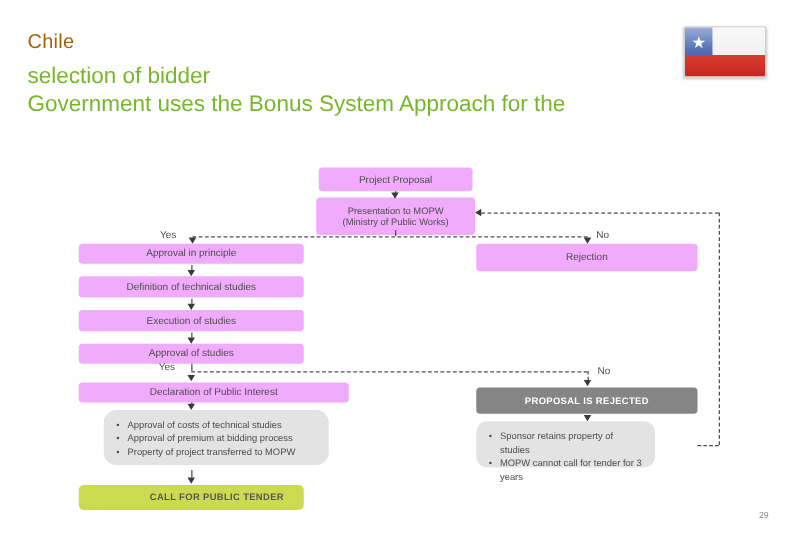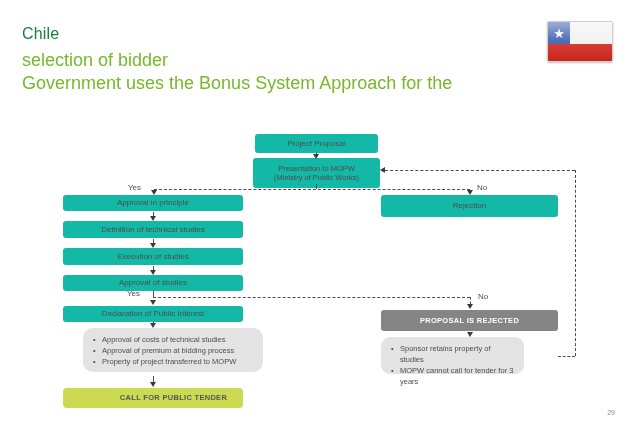--- a/index.html
+++ b/index.html
@@ -4,42 +4,42 @@
 <style>
   * { margin:0; padding:0; box-sizing:border-box; }
   body { background:#ffffff; font-family:"Liberation Sans", sans-serif; }
   .slide {
     position:relative; width:638px; height:442px; background:#ffffff;
     overflow:hidden; font-family:"Liberation Sans", sans-serif;
   }
   
   .title {
     position:absolute; left:22px; top:25px;
-    font-size:16px; font-weight:400; color:#15803d; letter-spacing:0.2px;
+    font-size:16px; font-weight:400; color:#a16207; letter-spacing:0.2px;
   }
   .subtitle {
     position:absolute; left:22px; top:49px; width:500px;
     font-size:18px; font-weight:400; color:#76b82a; line-height:23px;
   }
   .subtitle span { display:block; }
   
   .flag {
     position:absolute; left:547px; top:21px; width:66px; height:41px;
     border:1px solid #cfcfcf; border-radius:2px; overflow:hidden;
     box-shadow:0 1px 2px rgba(0,0,0,0.25);
   }
   .flag-blue { position:absolute; left:0; top:0; width:22px; height:22px; background:#3a5dae;
     display:flex; align-items:center; justify-content:center; color:#ffffff; font-size:13px; line-height:1; }
   .flag-white { position:absolute; left:22px; top:0; right:0; height:22px; background:#f1f1f1; }
   .flag-red { position:absolute; left:0; top:22px; width:100%; height:19px; background:#d62b1f; }
   .flag-gloss { position:absolute; inset:0;
     background:linear-gradient(to bottom, rgba(255,255,255,0.5), rgba(255,255,255,0.1) 48%, rgba(0,0,0,0.07)); }
   
   .node {
-    position:absolute; background:#14b8a6; border-radius:3px; color:#4d4d4d;
+    position:absolute; background:#f0abfc; border-radius:3px; color:#4d4d4d;
     font-size:8px; display:flex; align-items:center; justify-content:center;
     text-align:center; line-height:1.25;
   }
   .node.small-text { font-size:7.5px; }
   .node.dark { background:#858585; color:#ffffff; font-weight:bold; font-size:7.5px; letter-spacing:0.3px; }
   .node.green { background:#ccda52; color:#565656; font-weight:bold; font-size:7.5px; letter-spacing:0.3px; border-radius:4px;padding-left:41px; }
   .bullet-box {
     position:absolute; background:#e3e3e3; border-radius:10px; color:#4d4d4d;
     font-size:7.5px; line-height:11px; padding:6px 8px 4px 8px; text-align:left;
   }
@@ -86,21 +86,21 @@
   </div>
 
   <div class="node" style="left:63px; top:195px; width:180px; height:16px;">Approval in principle</div>
 
   <div class="node" style="left:63px; top:221px; width:180px; height:17px;">Definition of technical studies</div>
 
   <div class="node" style="left:63px; top:248px; width:180px; height:17px;">Execution of studies</div>
 
   <div class="node" style="left:63px; top:275px; width:180px; height:16px;">Approval of studies</div>
 
-  <div class="node" style="left:63px; top:306px; width:180px; height:16px;">Declaration of Public Interest</div>
+  <div class="node" style="left:63px; top:306px; width:216px; height:16px;">Declaration of Public Interest</div>
 
   <div class="bullet-box" style="left:63px; top:328px; width:180px; height:44px;margin-left:20px;">
     <ul>
       <li>Approval of costs of technical studies</li>
       <li>Approval of premium at bidding process</li>
       <li>Property of project transferred to MOPW</li>
     </ul>
   </div>
 
   <div class="node green" style="left:63px; top:388px; width:180px; height:20px;">CALL FOR PUBLIC TENDER</div>

